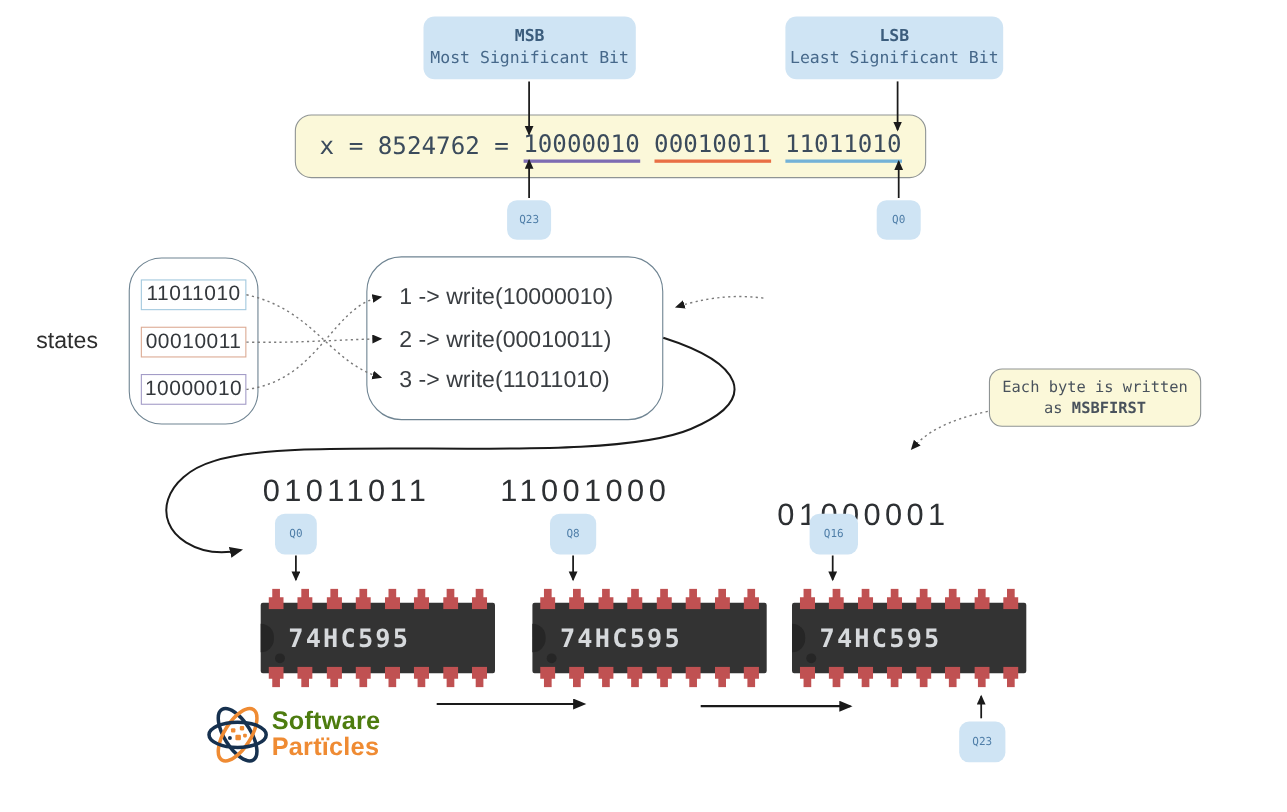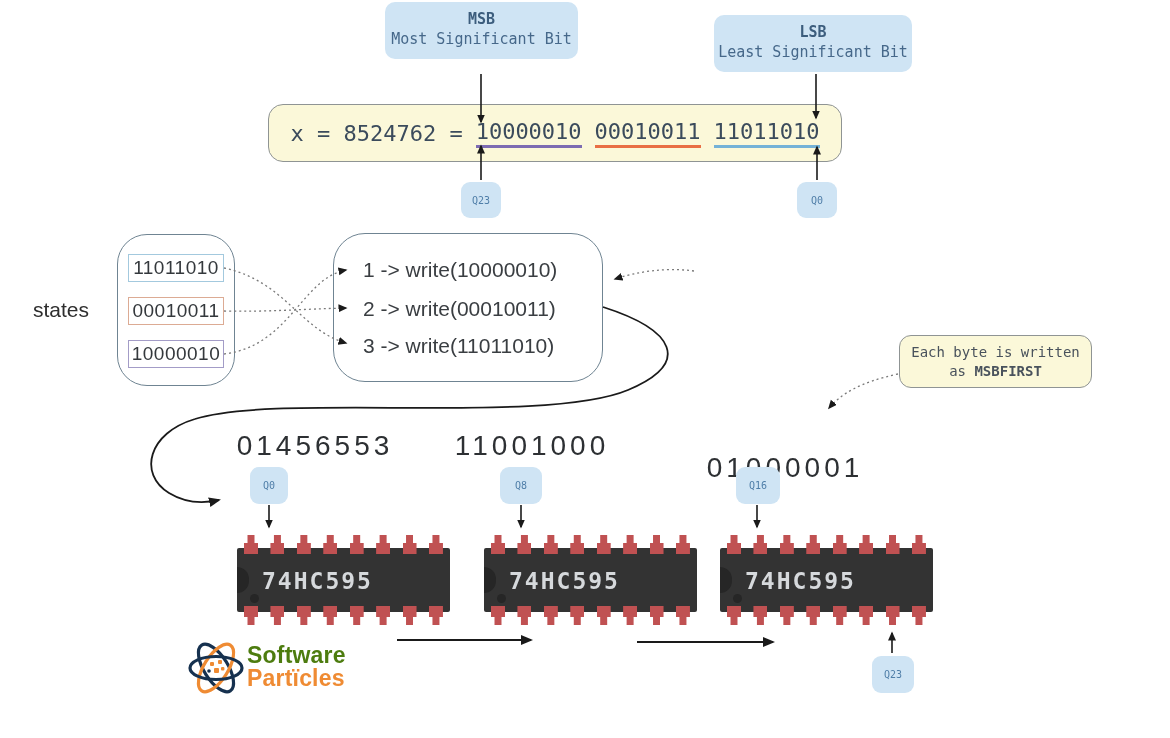--- a/index.html
+++ b/index.html
@@ -86,21 +86,21 @@
   #logo-line1 { color:#4d7c0f; }
   #logo-line2 { color:#ef8b33; }
 
   #arrows { position:absolute; left:0; top:0; z-index:10; pointer-events:none; }
 </style>
 </head>
 <body>
 
 <div id="stage">
 
-  <div class="abs bluebox" style="left:385px; top:2px; width:193px; height:57px;">
+  <div class="abs bluebox" style="left:385px; top:15px; width:193px; height:57px;">
     <div class="bb-title mono">MSB</div>
     <div class="bb-sub mono">Most Significant Bit</div>
   </div>
   <div class="abs bluebox" style="left:714px; top:15px; width:198px; height:57px;">
     <div class="bb-title mono">LSB</div>
     <div class="bb-sub mono">Least Significant Bit</div>
   </div>
 
   <div id="formula-box" class="abs yellow" style="left:268px; top:104px; width:574px; height:58px;">
     <span>x = 8524762 =</span>
@@ -125,21 +125,21 @@
     <div class="write-line" style="top:100px;">3 -&gt; write(11011010)</div>
   </div>
 
   <div class="abs yellow note" style="left:899px; top:335px; width:193px; height:53px; border-radius:12px;">
     <div>Each byte is written</div>
     <div>
       <span>as </span><b>MSBFIRST</b>
     </div>
   </div>
 
-  <div class="abs bits-out" style="left:231px; top:430px; width:168px;">01456553</div>
+  <div class="abs bits-out" style="left:231px; top:430px; width:168px;">01011011</div>
   <div class="abs bits-out" style="left:448px; top:430px; width:168px;">11001000</div>
   <div class="abs bits-out" style="left:701px; top:452px; width:168px;">01000001</div>
 
   <div class="abs qbadge" style="left:250px; top:467px; width:38px; height:37px;">Q0</div>
   <div class="abs qbadge" style="left:500px; top:467px; width:42px; height:37px;">Q8</div>
   <div class="abs qbadge" style="left:736px; top:467px; width:44px; height:37px;">Q16</div>
   <div class="abs qbadge" style="left:872px; top:656px; width:42px; height:37px;">Q23</div>
 
   <div class="chip" style="left:237px; top:535px;">
     <div class="pins top">

